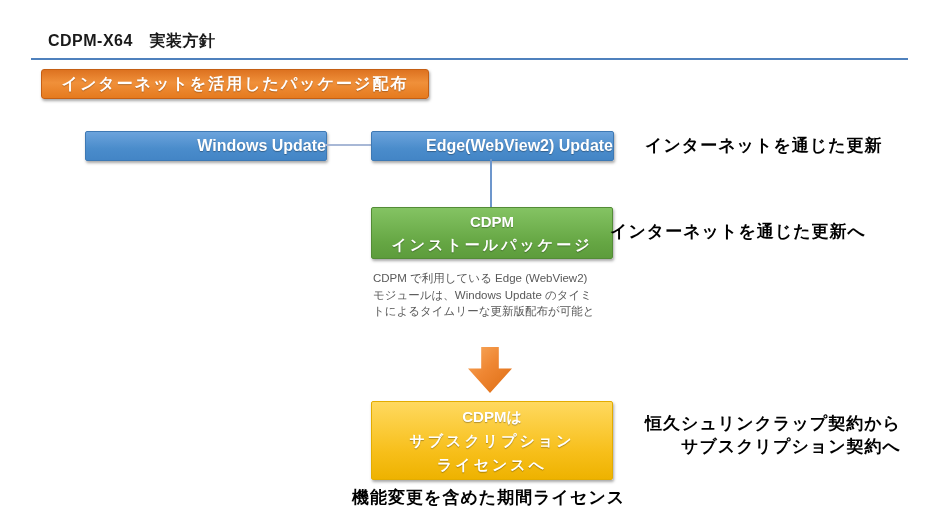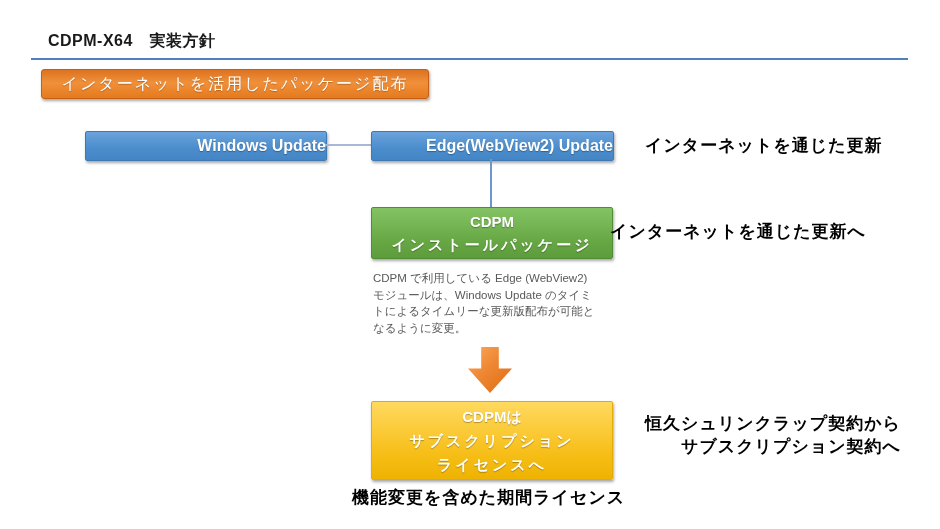--- a/index.html
+++ b/index.html
@@ -13,21 +13,21 @@
   }
   .title-rule{
     position:absolute;left:31px;top:58px;width:877px;height:2px;background:#4f81bd;
   }
   .banner{
     position:absolute;left:41px;top:69px;width:386px;height:28px;
     background:linear-gradient(180deg,#dd7220 0%,#f0903a 45%,#e57a1e 100%);
     border:1px solid #c55f14;border-radius:3px;
     box-shadow:1px 2px 3px rgba(0,0,0,.35);
     display:flex;align-items:center;justify-content:center;
-    color:#fff;font-weight:normal;font-size:16px;letter-spacing:2px;white-space:nowrap;
+    color:#fff;font-weight:bold;font-size:16px;letter-spacing:2px;white-space:nowrap;
     text-shadow:0 1px 1px rgba(0,0,0,.25);
   }
   .node{
     position:absolute;display:flex;flex-direction:column;align-items:center;justify-content:center;
     color:#fff;font-weight:bold;text-shadow:0 1px 1px rgba(0,0,0,.3);
     border-radius:2px;box-shadow:1px 2px 3px rgba(0,0,0,.35);
   }
   .node .line{white-space:nowrap;}
   .node-blue{
     background:linear-gradient(180deg,#6ba3dc 0%,#4a8ccb 60%,#4385c6 100%);
@@ -103,21 +103,20 @@
     <span class="line">CDPM</span>
     <span class="line jp">インストールパッケージ</span>
   </div>
 
   <div class="annotation ann-green">インターネットを通じた更新へ</div>
 
   <div class="description">
     <div class="dline">CDPM で利用している Edge (WebView2)</div>
     <div class="dline">モジュールは、Windows Update のタイミ</div>
     <div class="dline">トによるタイムリーな更新版配布が可能と</div>
-    <div class="dline">なるように変更。</div>
   </div>
 
   <div class="down-arrow"></div>
 
   <div class="node node-gold">
     <span class="line">CDPMは</span>
     <span class="line jp">サブスクリプション</span>
     <span class="line jp">ライセンスへ</span>
   </div>
 

